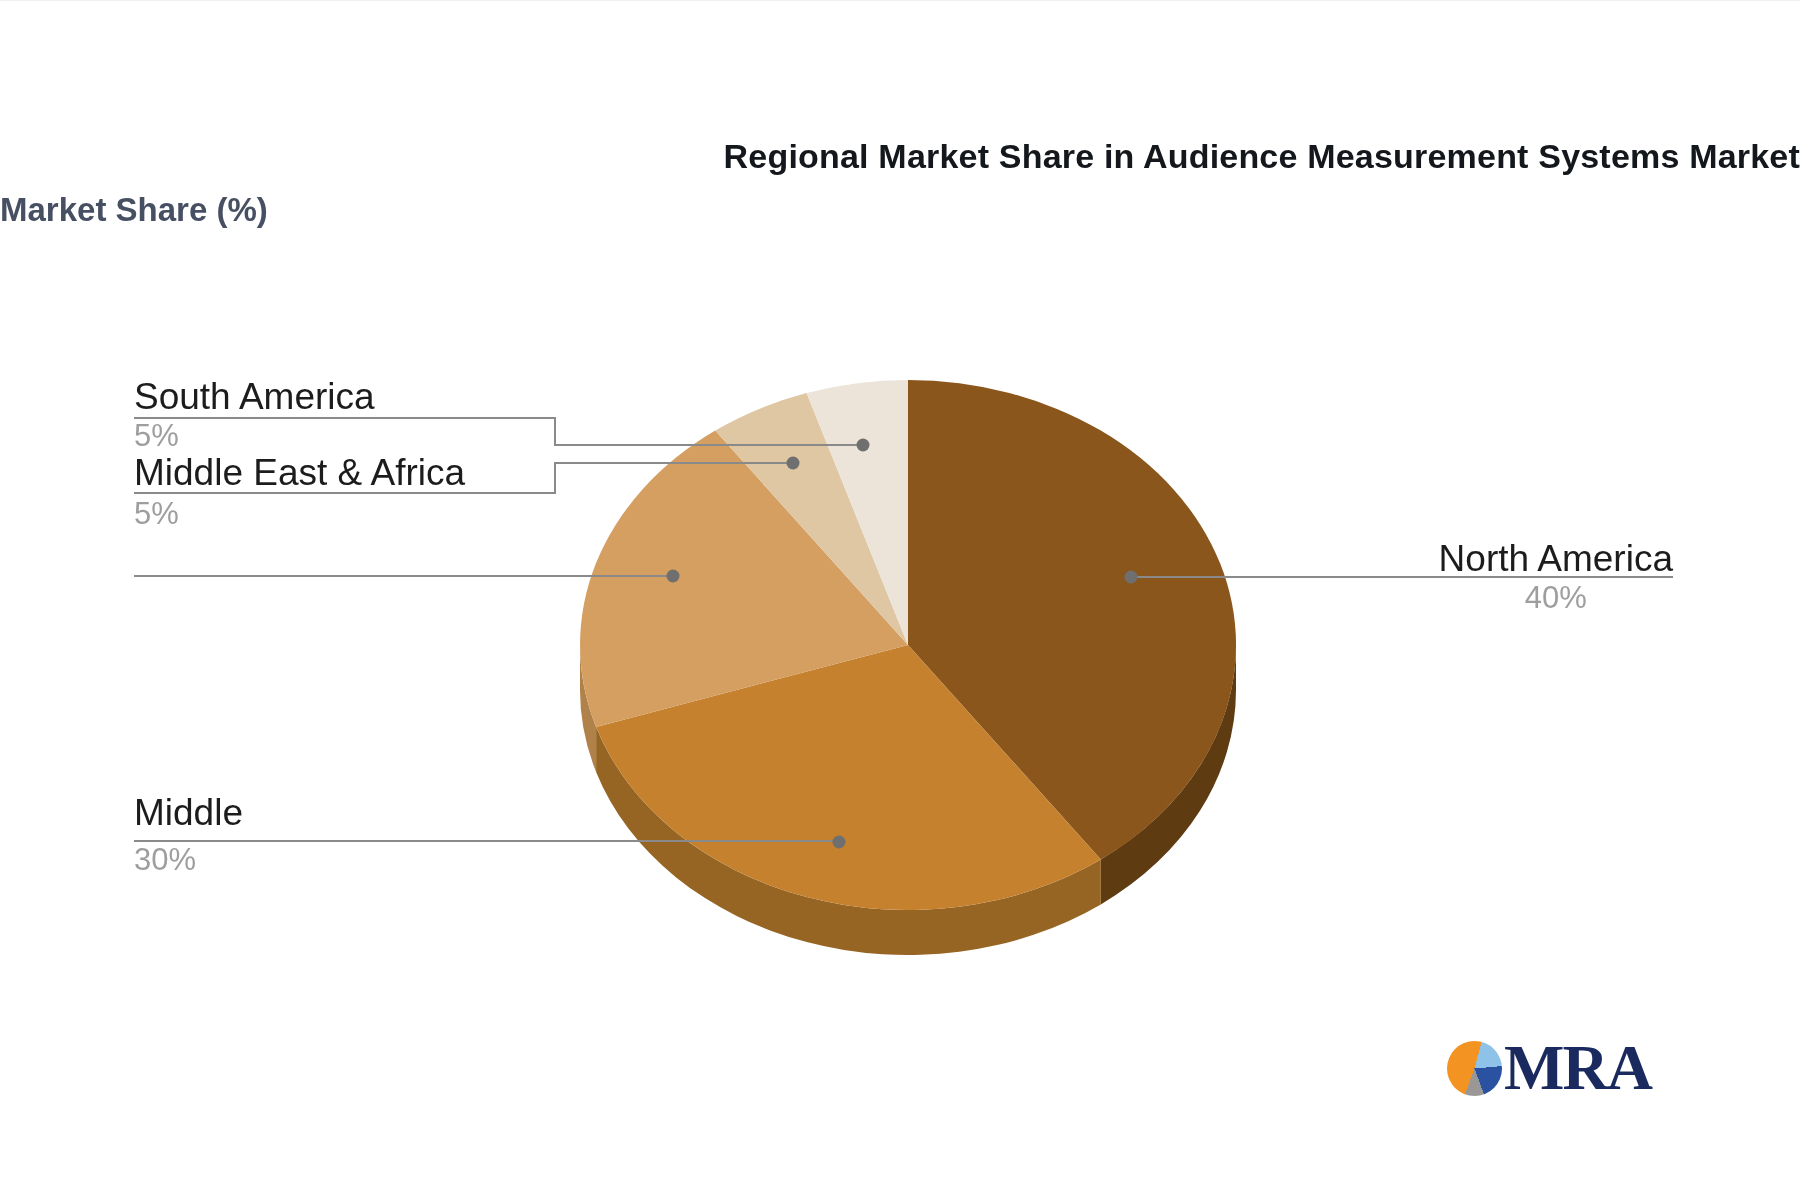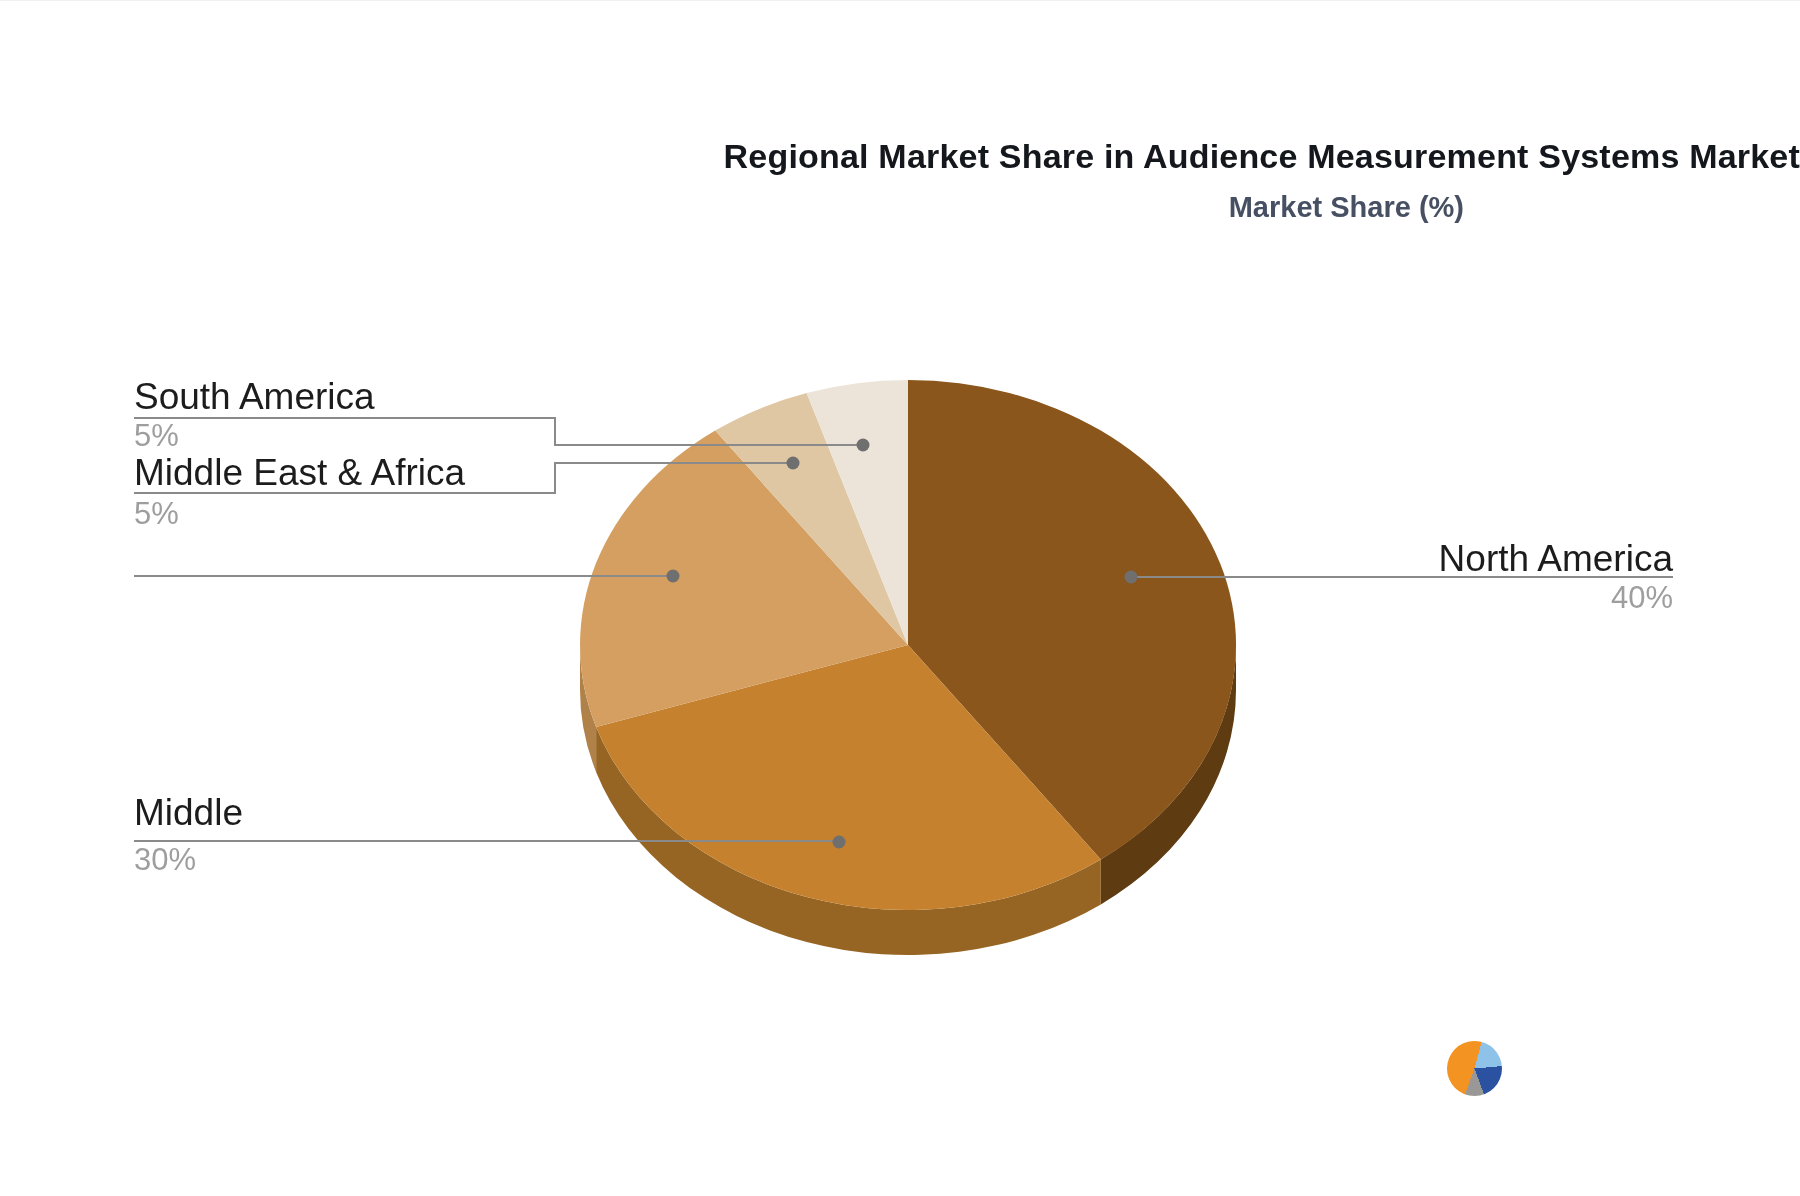--- a/index.html
+++ b/index.html
@@ -12,32 +12,32 @@
     border-top:1px solid #f0f0f0;
   }
   .chart-title{
     position:absolute;left:0;top:136px;width:1800px;
     text-align:right;
     font-size:34px;font-weight:bold;color:#14181c;
     letter-spacing:0.2px;
   }
   .chart-subtitle{
     position:absolute;left:0;top:190px;width:1464px;
-    text-align:right;
-    font-size:29px;font-weight:bold;color:#475063;
+    text-align:left;
+    font-size:33px;font-weight:bold;color:#475063;
   }
   #chart-svg{position:absolute;left:0;top:0;}
   .callout{position:absolute;}
   .callout .name{
     font-size:37px;color:#1c1c1c;line-height:38px;white-space:nowrap;
   }
   .callout .value{
     font-size:31px;color:#9e9e9e;line-height:38px;white-space:nowrap;
   }
-  .callout.right{text-align:right;}
+  .callout.right{text-align:center;}
   
   #co-south-america       {left:134px; top:377px;}
   #co-south-america .value{margin-top:1px;}
   #co-middle-east-africa  {left:134px; top:453px;}
   #co-middle-east-africa .value{margin-top:3px;}
   #co-asia-pacific        {left:134px; top:530px;}
   #co-asia-pacific .value {margin-top:9px;}
   #co-europe              {left:134px; top:793px;}
   #co-europe .value       {margin-top:9px;}
   #co-north-america       {right:127px; top:539px;}
@@ -106,15 +106,16 @@
     <div class="value">30%</div>
   </div>
 
   <div class="callout right" id="co-north-america">
     <div class="name">North America</div>
     <div class="value">40%</div>
   </div>
 
   <div class="logo">
     <div class="logo-icon"></div>
+    <div class="logo-text">MRA</div>
   </div>
 
 </div>
 
 </body></html>

